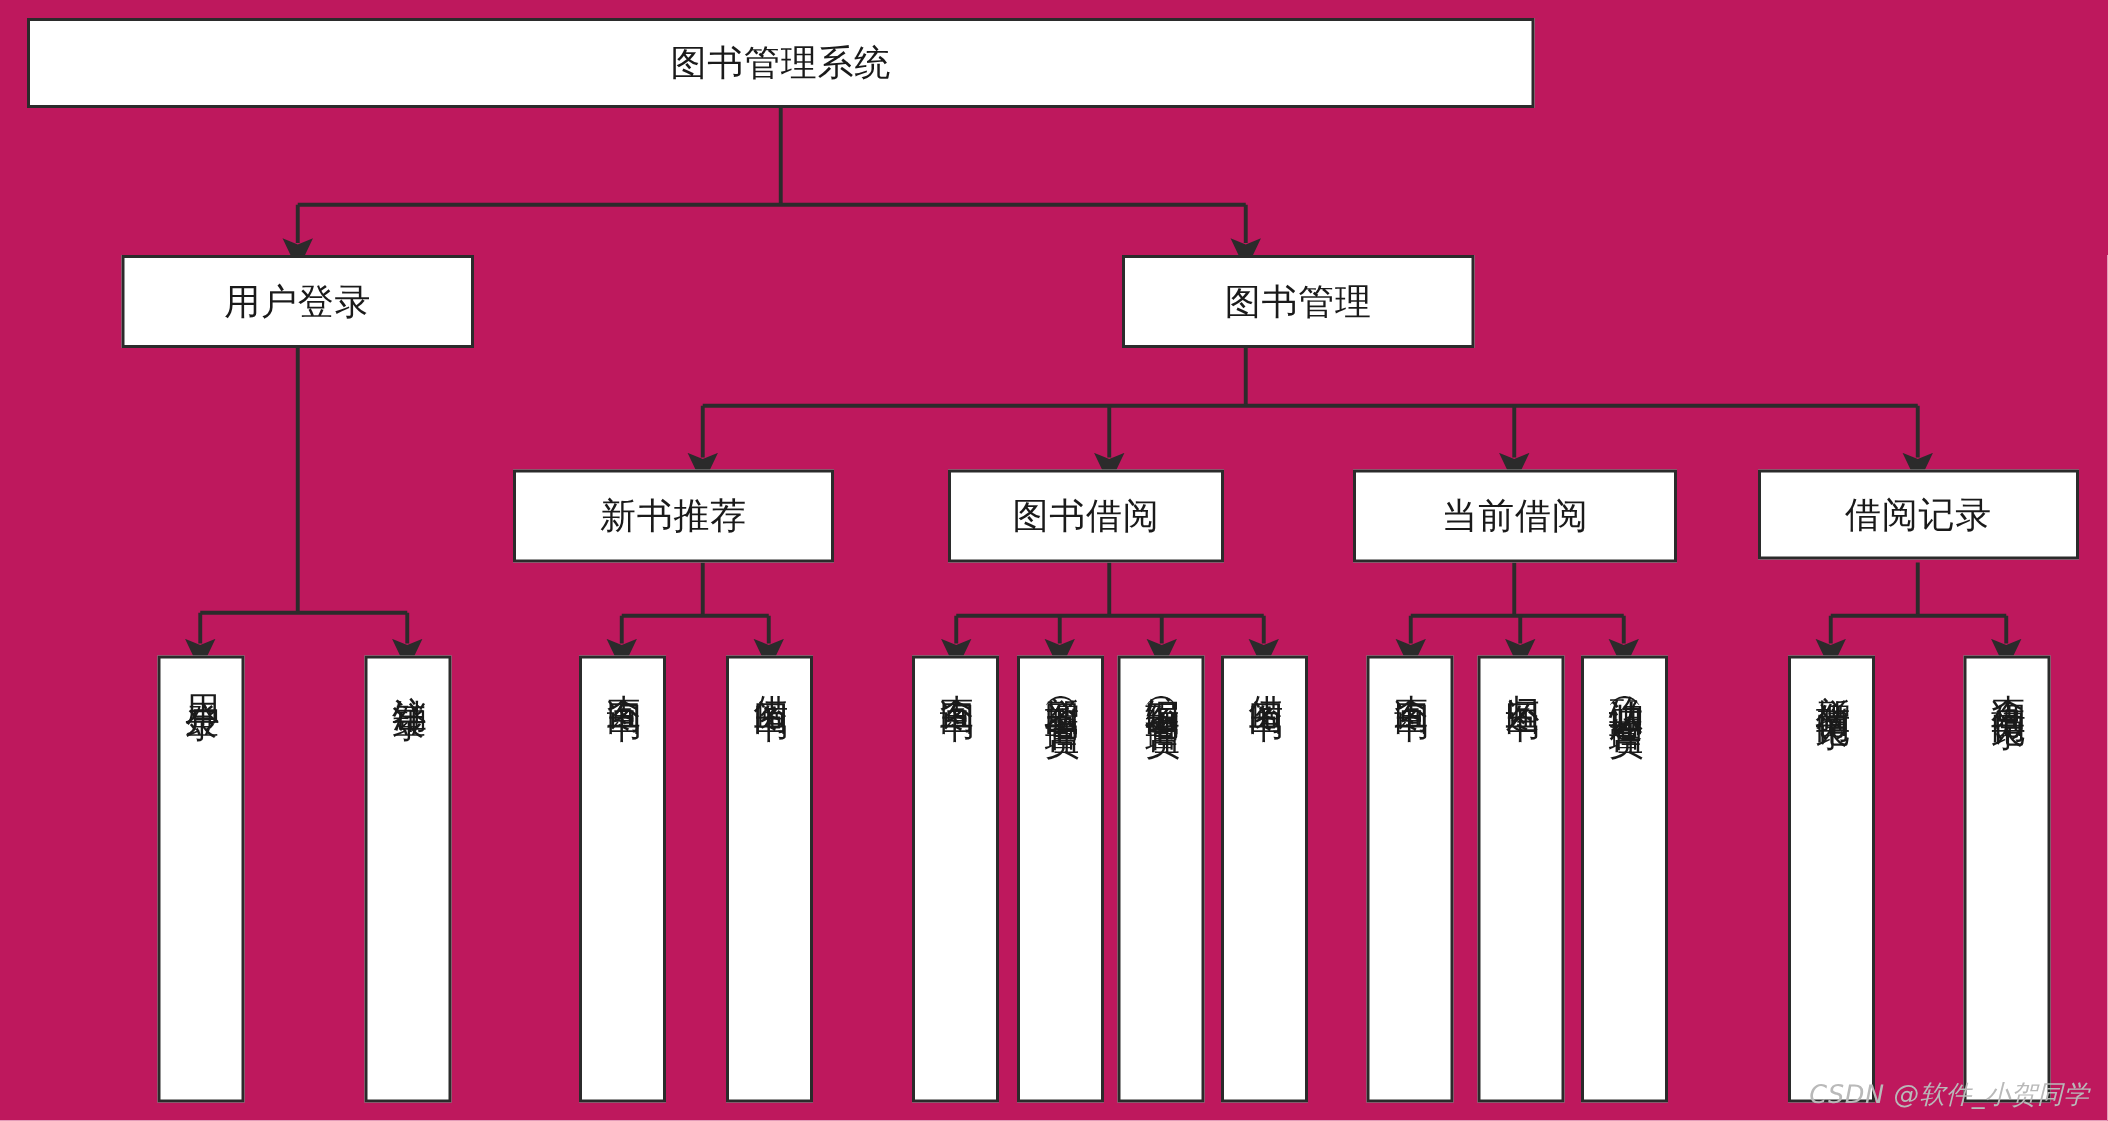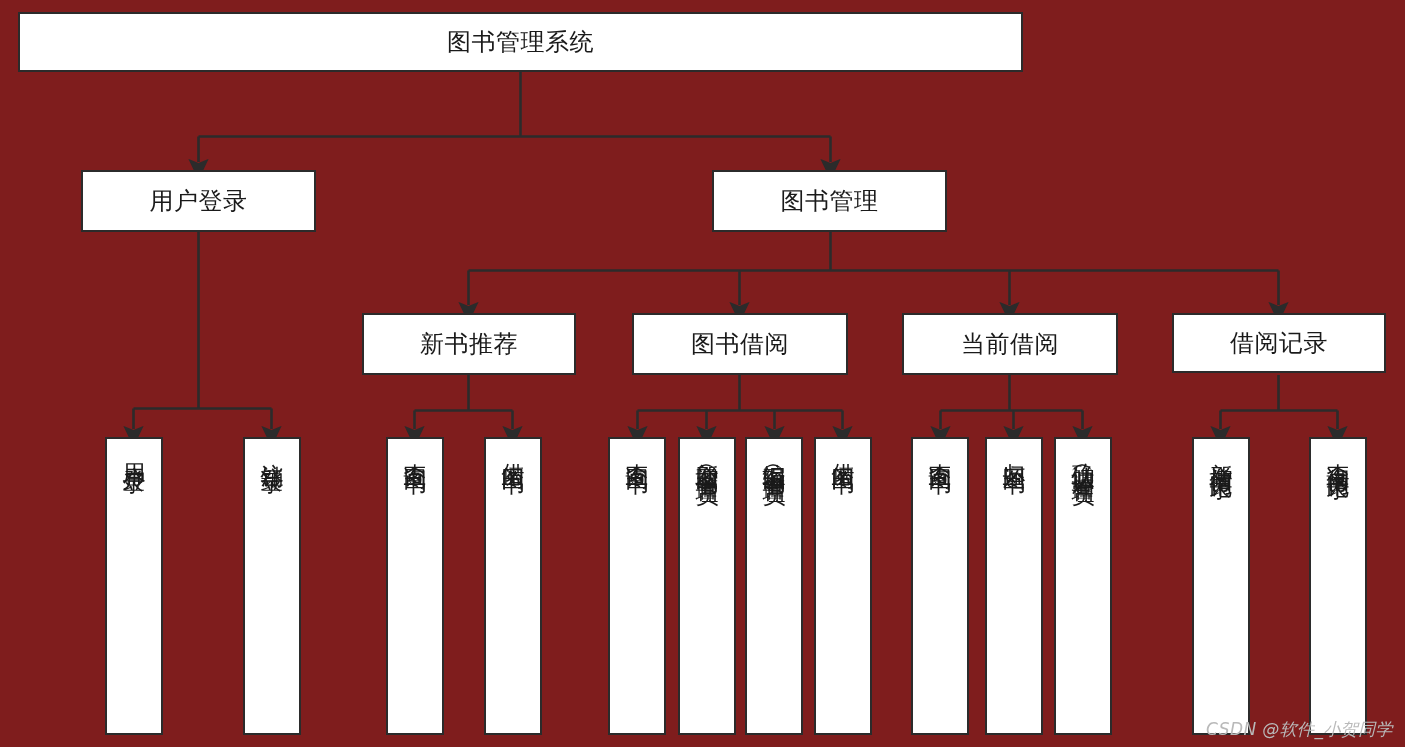--- a/index.html
+++ b/index.html
@@ -7,21 +7,21 @@
     padding: 0;
     background: #ffffff;
   }
   body {
     font-family: "DejaVu Sans", "Liberation Sans", sans-serif;
   }
   #diagram-root {
     position: relative;
     width: 1405px;
     height: 747px;
-    background: #7f1d1d;
+    background: #be185d;
     overflow: hidden;
   }
   #edge-layer {
     position: absolute;
     left: 0;
     top: 0;
     width: 1405px;
     height: 747px;
     pointer-events: none;
   }
@@ -129,28 +129,28 @@
     </g>
   </svg>
 
   <div class="node node-root" style="left:18px; top:12px; width:1005px; height:60px;">
     <span class="node-label">图书管理系统</span>
   </div>
 
   <div class="node node-branch" style="left:81px; top:170px; width:235px; height:62px;">
     <span class="node-label">用户登录</span>
   </div>
-  <div class="node node-branch" style="left:712px; top:170px; width:235px; height:62px;">
+  <div class="node node-branch" style="left:748px; top:170px; width:235px; height:62px;">
     <span class="node-label">图书管理</span>
   </div>
 
-  <div class="node node-branch" style="left:362px; top:313px; width:214px; height:62px;">
+  <div class="node node-branch" style="left:342px; top:313px; width:214px; height:62px;">
     <span class="node-label">新书推荐</span>
   </div>
-  <div class="node node-branch" style="left:632px; top:313px; width:216px; height:62px;">
+  <div class="node node-branch" style="left:632px; top:313px; width:184px; height:62px;">
     <span class="node-label">图书借阅</span>
   </div>
   <div class="node node-branch" style="left:902px; top:313px; width:216px; height:62px;">
     <span class="node-label">当前借阅</span>
   </div>
   <div class="node node-branch" style="left:1172px; top:313px; width:214px; height:60px;">
     <span class="node-label">借阅记录</span>
   </div>
 
   <div class="node node-leaf" style="left:105px; top:437px; width:58px; height:298px;">

